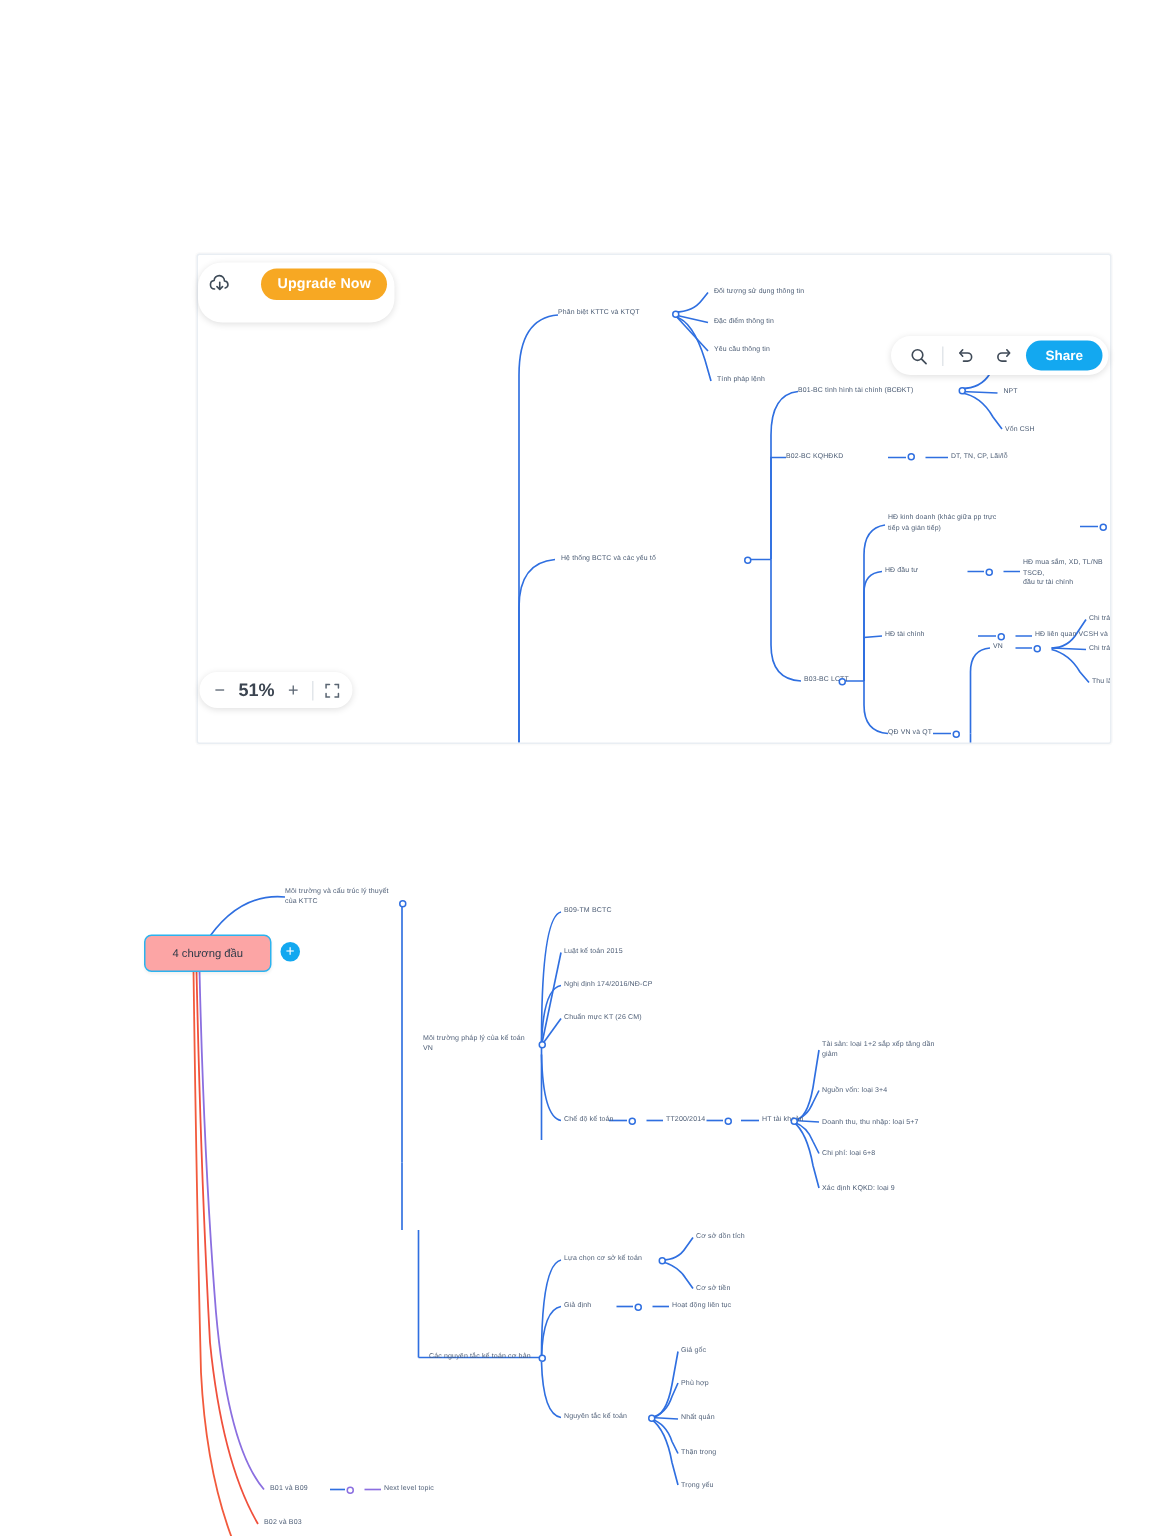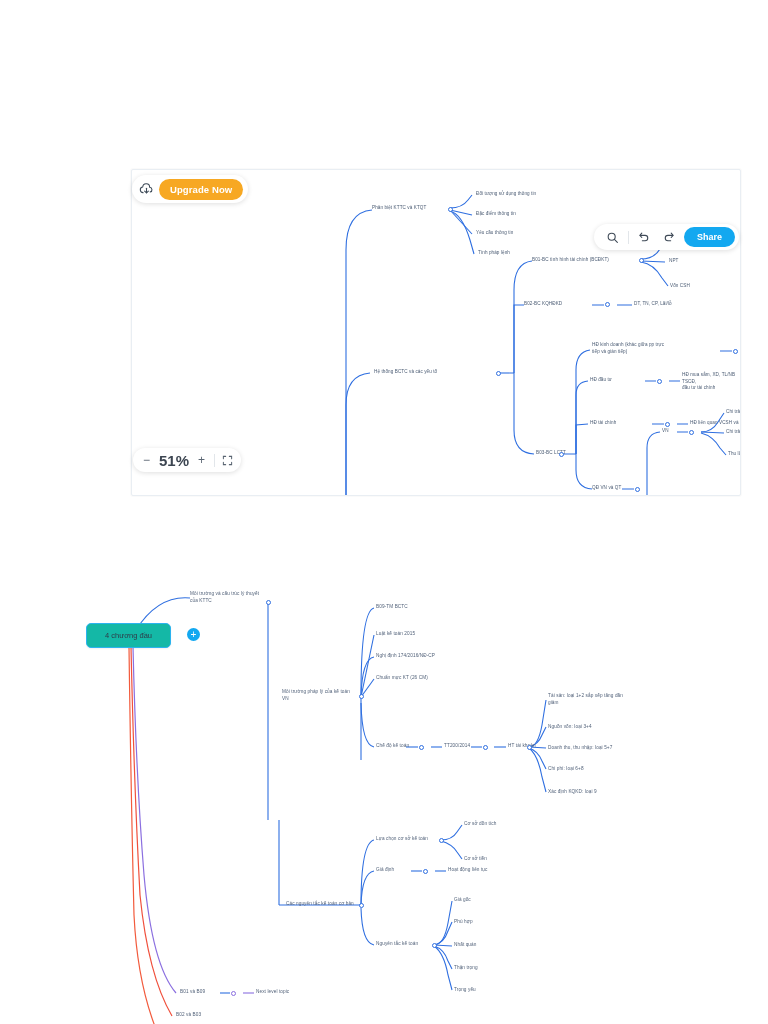--- a/index.html
+++ b/index.html
@@ -16,35 +16,35 @@
   .node{position:absolute;font-size:4.6px;line-height:1.45;color:#4a5b73;white-space:pre;letter-spacing:.02em;}
   #panel-bottom .node{font-size:4.7px;color:#4f5f77;}
   .node.wrap{white-space:pre-line;}
 
   
   .dot{position:absolute;width:5px;height:5px;border:1.1px solid #2f6fe0;border-radius:50%;background:#ffffff;box-sizing:border-box;}
   .dot.purple{border-color:#8b6fe0;}
 
   
   .tb{position:absolute;display:flex;align-items:center;background:#fff;border-radius:17px;box-shadow:0 1px 5px rgba(0,0,0,.13);}
-  #tb-left{left:132px;top:175px;height:28px;padding:0 5px 0 4px;gap:3px;border-radius:16px;align-items:center;}
+  #tb-left{left:132px;top:175px;height:28px;padding:0 5px 12px 4px;gap:18px;border-radius:16px;align-items:center;}
   #upgrade-btn{background:#f7a823;color:#fff;font-size:9.5px;font-weight:bold;border:none;border-radius:12px;padding:5px 11px;cursor:pointer;letter-spacing:.01em;}
   #cloud-ic{width:20px;height:20px;display:flex;align-items:center;justify-content:center;color:#3d4a57;}
 
   #tb-right{right:29px;top:176px;height:26px;padding:0 4px 0 10px;gap:7px;border-radius:14px;margin-top:48px;}
   .tb-ic{width:17px;height:17px;display:flex;align-items:center;justify-content:center;color:#3f4a57;cursor:pointer;}
   .tb-sep{width:1px;height:13px;background:#e2e6ea;}
   #share-btn{background:#13a8f0;color:#fff;border:none;border-radius:11px;font-size:9px;font-weight:bold;padding:5px 13px;cursor:pointer;}
 
   #tb-zoom{left:133px;top:448px;height:24px;padding:0 7px;gap:6px;border-radius:13px;}
   .zm-btn{width:13px;height:13px;display:flex;align-items:center;justify-content:center;color:#5a6572;font-size:12px;cursor:pointer;}
-  #zoom-level{font-size:15px;color:#3c4551;font-weight:bold;min-width:22px;text-align:center;}
+  #zoom-level{font-size:12px;color:#3c4551;font-weight:bold;min-width:22px;text-align:center;}
 
   
-  #root-node{position:absolute;left:0;top:48px;width:83px;height:23px;border:1.1px solid #2bb3ef;border-radius:5px;background:#14b8a6;
+  #root-node{position:absolute;left:10px;top:48px;width:83px;height:23px;border:1.1px solid #2bb3ef;border-radius:5px;background:#fca5a5;
              display:flex;align-items:center;justify-content:center;font-size:7.5px;color:#2f3a48;box-shadow:0 1px 2px rgba(0,0,0,.06);}
   #add-btn{position:absolute;left:101px;top:53px;width:13px;height:13px;border-radius:50%;background:#13a8f0;color:#fff;
            display:flex;align-items:center;justify-content:center;font-size:10px;line-height:1;cursor:pointer;}
 </style>
 </head>
 <body>
 
 <div class="panel" id="panel-top">
   <div class="canvas">
 

